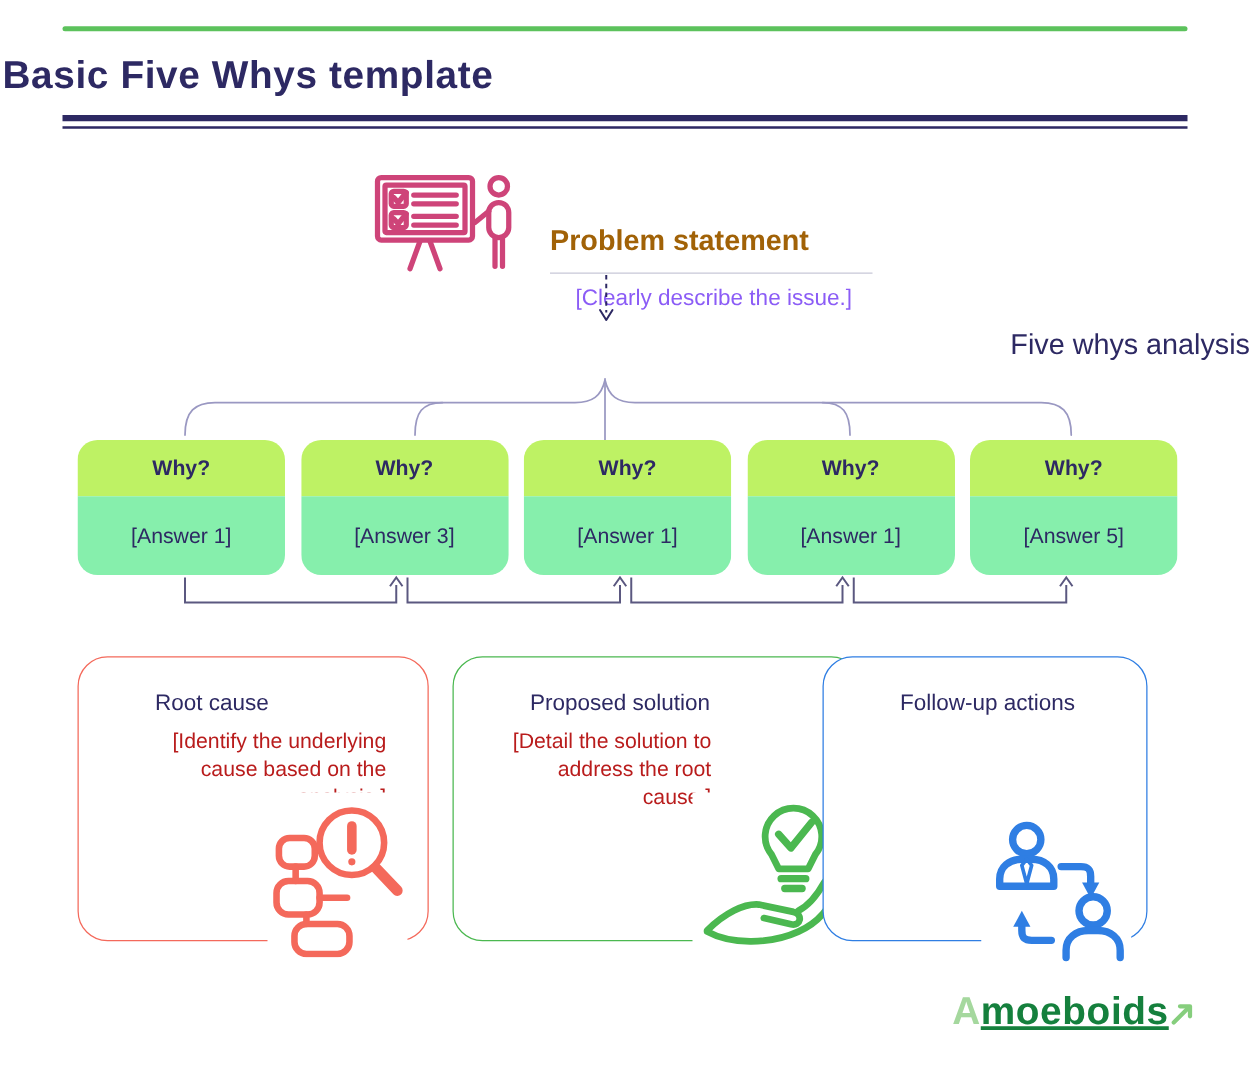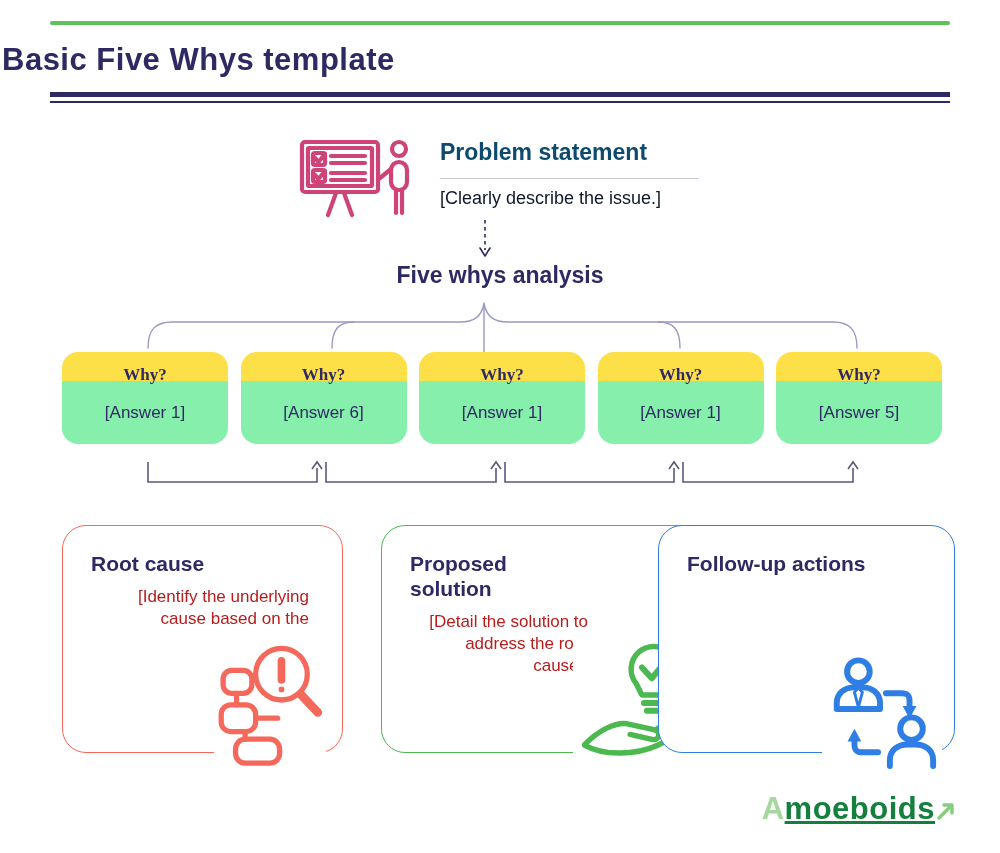--- a/index.html
+++ b/index.html
@@ -9,42 +9,42 @@
   }
   
   .green-line{position:absolute;left:50px;top:21px;width:900px;height:4px;background:#5cc25c;border-radius:2px;}
   .page-title{position:absolute;left:0;top:40px;width:100%;text-align:left;
     font-size:31px;font-weight:bold;letter-spacing:.5px;color:#2d2963;margin:2px;}
   .rule-thick{position:absolute;left:50px;top:92px;width:900px;height:5px;background:#2d2963;}
   .rule-thin{position:absolute;left:50px;top:101px;width:900px;height:2px;background:#2d2963;}
   
   .problem-icon{position:absolute;left:298px;top:136px;}
   .problem-text{position:absolute;left:440px;top:139px;width:262px;}
-  .problem-title{font-size:23px;font-weight:bold;color:#0c4a6e;}
+  .problem-title{font-size:23px;font-weight:bold;color:#a16207;margin-top:40px;}
   .problem-divider{margin-top:12px;width:258px;height:1px;background:#c8c7d8;}
-  .problem-hint{margin-top:9px;font-size:18px;color:#0f172a;}
+  .problem-hint{margin-top:9px;font-size:18px;color:#8b5cf6;text-align:center;}
   .dashed-arrow{position:absolute;left:477px;top:219px;}
   
-  .analysis-title{position:absolute;left:0;top:262px;width:100%;text-align:center;
-    font-size:23px;font-weight:bold;color:#2d2963;margin:0;}
+  .analysis-title{position:absolute;left:0;top:262px;width:100%;text-align:right;
+    font-size:23px;font-weight:normal;color:#2d2963;margin:0;}
   .brace{position:absolute;left:140px;top:300px;}
   .why-row{position:absolute;left:62px;top:352px;width:880px;display:flex;gap:12.5px;}
   .why-box{width:166px;border-radius:16px;overflow:hidden;}
-  .why-head{height:29px;line-height:45px;background:#fde047;text-align:center;
-    font-size:17px;font-weight:bold;color:#2d2963;font-family:Liberation Serif, serif;}
+  .why-head{height:45px;line-height:45px;background:#bef264;text-align:center;
+    font-size:17px;font-weight:bold;color:#2d2963;}
   .why-body{height:63px;line-height:63px;background:#86efac;text-align:center;
     font-size:17px;color:#2d2963;}
   .connectors{position:absolute;left:0;top:458px;}
   
   .card{position:absolute;top:525px;height:228px;border-radius:24px;box-sizing:border-box;
     padding:26px 24px 0 28px;background:#fff;}
   .card-root{left:62px;width:281px;border:1.7px solid #f4695b;}
-  .card-solution{left:381px;width:327px;border:1.7px solid #4bb850;}
-  .card-followup{left:658px;width:297px;border:1.7px solid #2f7ee3;}
-  .card-title{font-size:21px;font-weight:bold;line-height:1.18;color:#2d2963;max-width:180px;}
+  .card-solution{left:362px;width:327px;border:1.7px solid #4bb850;}
+  .card-followup{left:658px;width:260px;border:1.7px solid #2f7ee3;}
+  .card-title{font-size:18px;font-weight:normal;line-height:1.18;color:#2d2963;max-width:180px;margin-left:33px;}
   .card-body{margin-top:9px;font-size:17px;line-height:1.32;color:#b91c1c;text-align:right;}
   .card-root .card-body{max-width:218px;}
   .card-solution .card-body{max-width:178px;}
   .card-followup .card-body{max-width:238px;}
   .card-icon{position:absolute;background:#fff;line-height:0;}
   .icon-root{right:16px;bottom:-14px;}
   .icon-solution{right:4px;bottom:-12px;}
   .icon-followup{right:12px;bottom:-18px;}
   
   .logo{position:absolute;right:44px;top:791px;display:flex;align-items:flex-start;
@@ -103,21 +103,21 @@
     </svg>
   </div>
 
   <div class="why-row">
     <div class="why-box">
       <div class="why-head">Why?</div>
       <div class="why-body">[Answer 1]</div>
     </div>
     <div class="why-box">
       <div class="why-head">Why?</div>
-      <div class="why-body">[Answer 6]</div>
+      <div class="why-body">[Answer 3]</div>
     </div>
     <div class="why-box">
       <div class="why-head">Why?</div>
       <div class="why-body">[Answer 1]</div>
     </div>
     <div class="why-box">
       <div class="why-head">Why?</div>
       <div class="why-body">[Answer 1]</div>
     </div>
     <div class="why-box">

